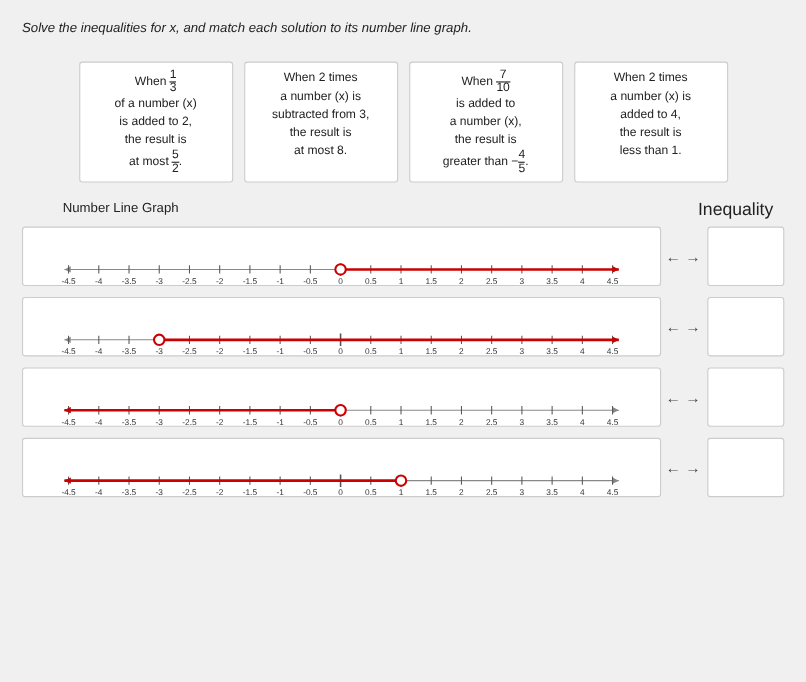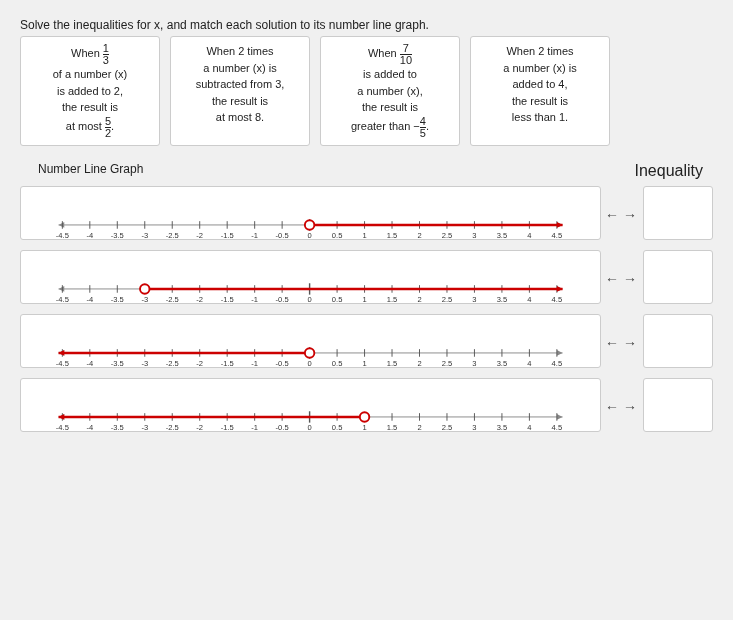--- a/index.html
+++ b/index.html
@@ -7,26 +7,27 @@
       font-family: Arial, sans-serif;
       background: #f0f0f0;
       width: 733px;
       min-height: 620px;
       padding: 18px 20px;
       font-size: 12px;
       color: #222;
     }
     .page-title {
       font-size: 12px;
-      margin-bottom: 4px;
+      margin-bottom: 24px;
       color: #222;
+      font-style: italic;
     }
     .top-section {
       display: flex;
-      justify-content: flex-start;
+      justify-content: center;
       gap: 10px;
       margin-bottom: 16px;
     }
     .card {
       background: white;
       border: 1px solid #ccc;
       border-radius: 3px;
       padding: 6px 8px;
       text-align: center;
       font-size: 11px;
@@ -41,21 +42,21 @@
       flex: 1;
     }
     .section-header {
       display: flex;
       justify-content: space-between;
       margin-bottom: 6px;
     }
     .section-header .nl-label {
       font-size: 12px;
       font-weight: normal;
-      margin-left: 18px;
+      margin-left: 37px;
     }
     .section-header .ineq-label {
       font-size: 16px;
       font-weight: normal;
       margin-right: 10px;
     }
     .number-line-row {
       display: flex;
       align-items: center;
       margin-bottom: 10px;

